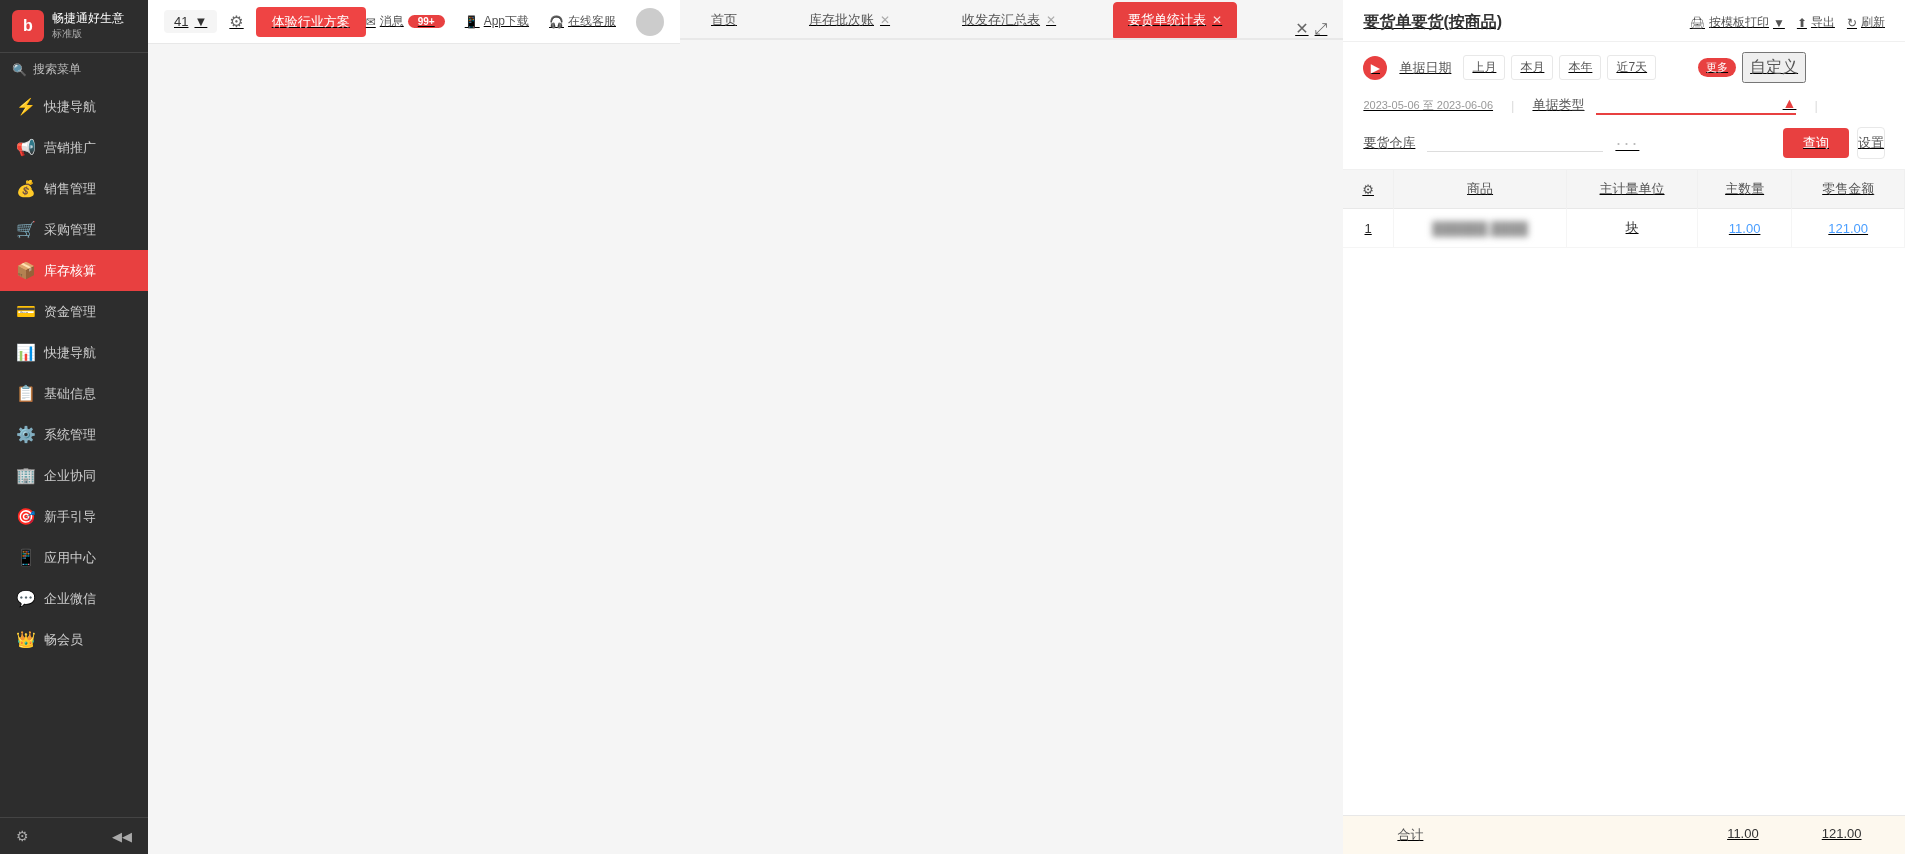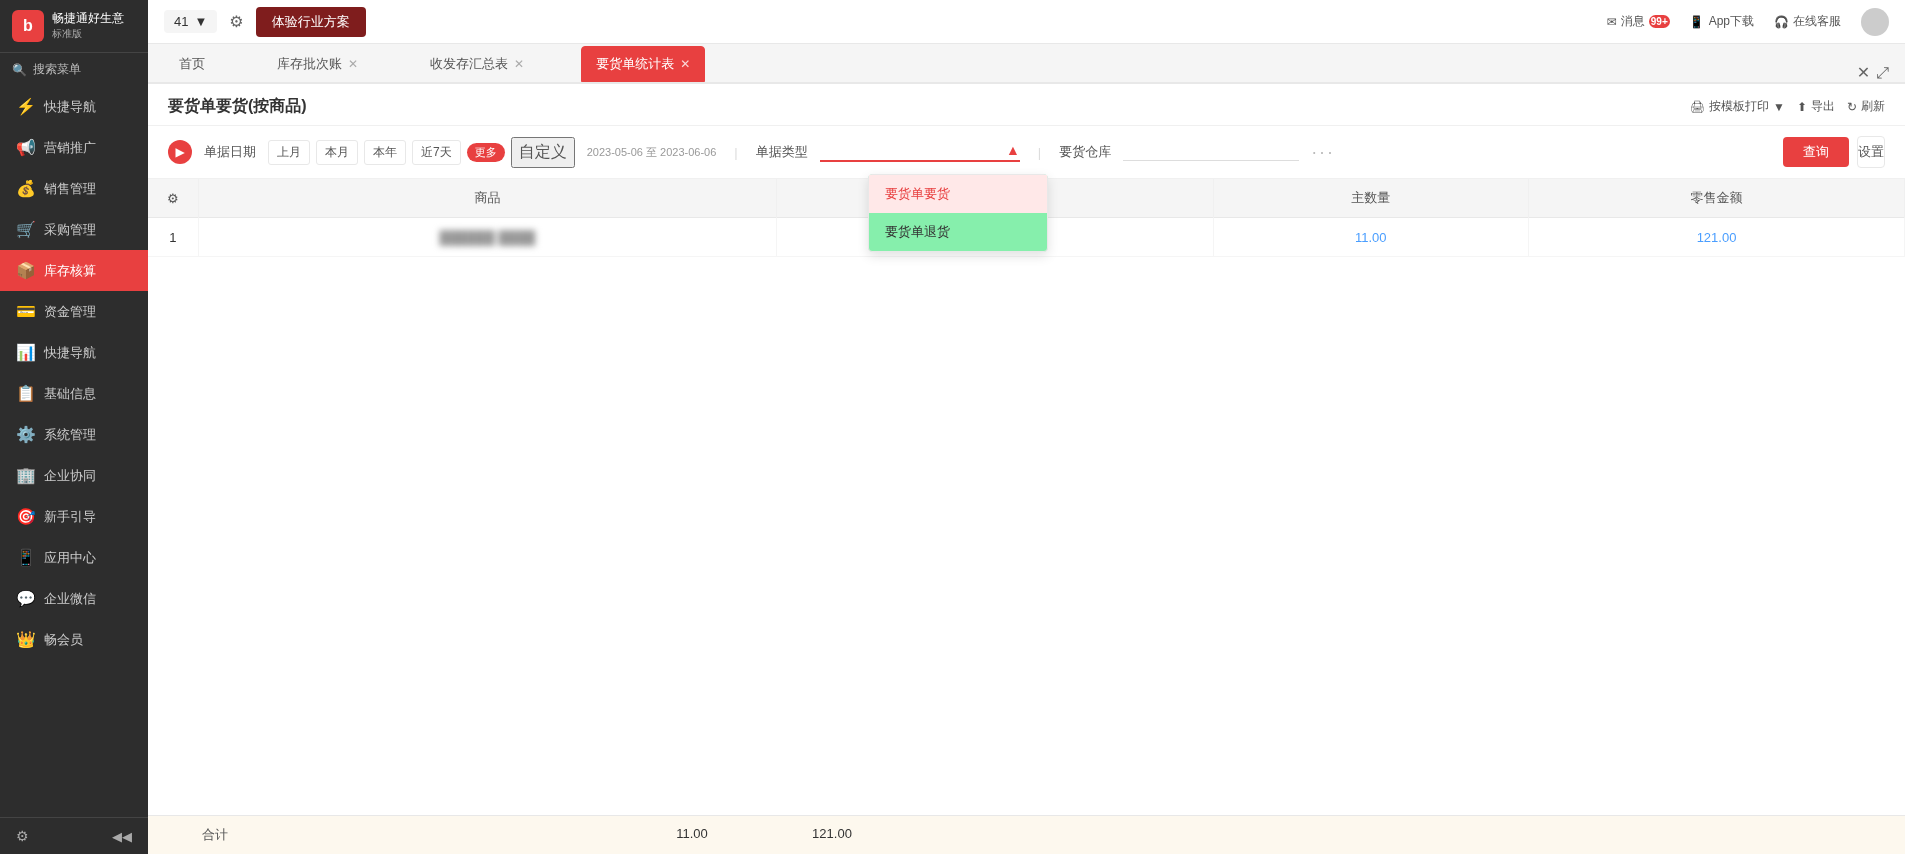--- a/index.html
+++ b/index.html
@@ -66,22 +66,23 @@
       border-top: 1px solid #444;
       gap: 16px;
     }
     .sidebar-bottom-btn { color: #aaa; cursor: pointer; font-size: 14px; }
     .sidebar-collapse-btn { margin-left: auto; color: #aaa; cursor: pointer; }
 
     
     .main {
       flex: 1;
       display: flex;
-      flex-direction: column;
+      flex-direction: row;
       overflow: hidden;
+      text-decoration: underline;
     }
 
     
     .top-header {
       background: #fff;
       height: 44px;
       display: flex;
       align-items: center;
       padding: 0 16px;
       border-bottom: 1px solid #e8e8e8;
@@ -94,42 +95,42 @@
       gap: 6px;
       color: #333;
       font-size: 13px;
       cursor: pointer;
       background: #f5f5f5;
       padding: 4px 10px;
       border-radius: 4px;
     }
     .header-settings { color: #666; cursor: pointer; font-size: 16px; }
     .trial-btn {
-      background: #7f1d1d;
+      background: #ef4444;
       color: #fff;
       border: none;
       padding: 6px 16px;
       border-radius: 4px;
       cursor: pointer;
       font-size: 13px;
     }
     .header-right { display: flex; align-items: center; gap: 20px; }
     .header-action {
       display: flex;
       align-items: center;
       gap: 4px;
       color: #555;
       cursor: pointer;
       font-size: 12px;
     }
     .badge {
       background: #e84040;
       color: #fff;
       border-radius: 10px;
-      padding: 1px 2px;
+      padding: 1px 10px;
       font-size: 10px;
       font-weight: bold;
     }
     .avatar {
       width: 28px;
       height: 28px;
       background: #ccc;
       border-radius: 50%;
     }
 
@@ -227,20 +228,21 @@
       font-size: 12px;
       background: #fff;
     }
     .date-range-tag {
       background: #e84040;
       color: #fff;
       padding: 2px 8px;
       border-radius: 10px;
       font-size: 11px;
       cursor: pointer;
+      margin-left: 36px;
     }
     .date-custom-btn {
       color: #555;
       font-size: 16px;
       cursor: pointer;
       padding: 3px 6px;
     }
     .date-range-text { font-size: 11px; color: #999; }
     .filter-divider { color: #ddd; margin: 0 6px; }
     .filter-select-inner {

